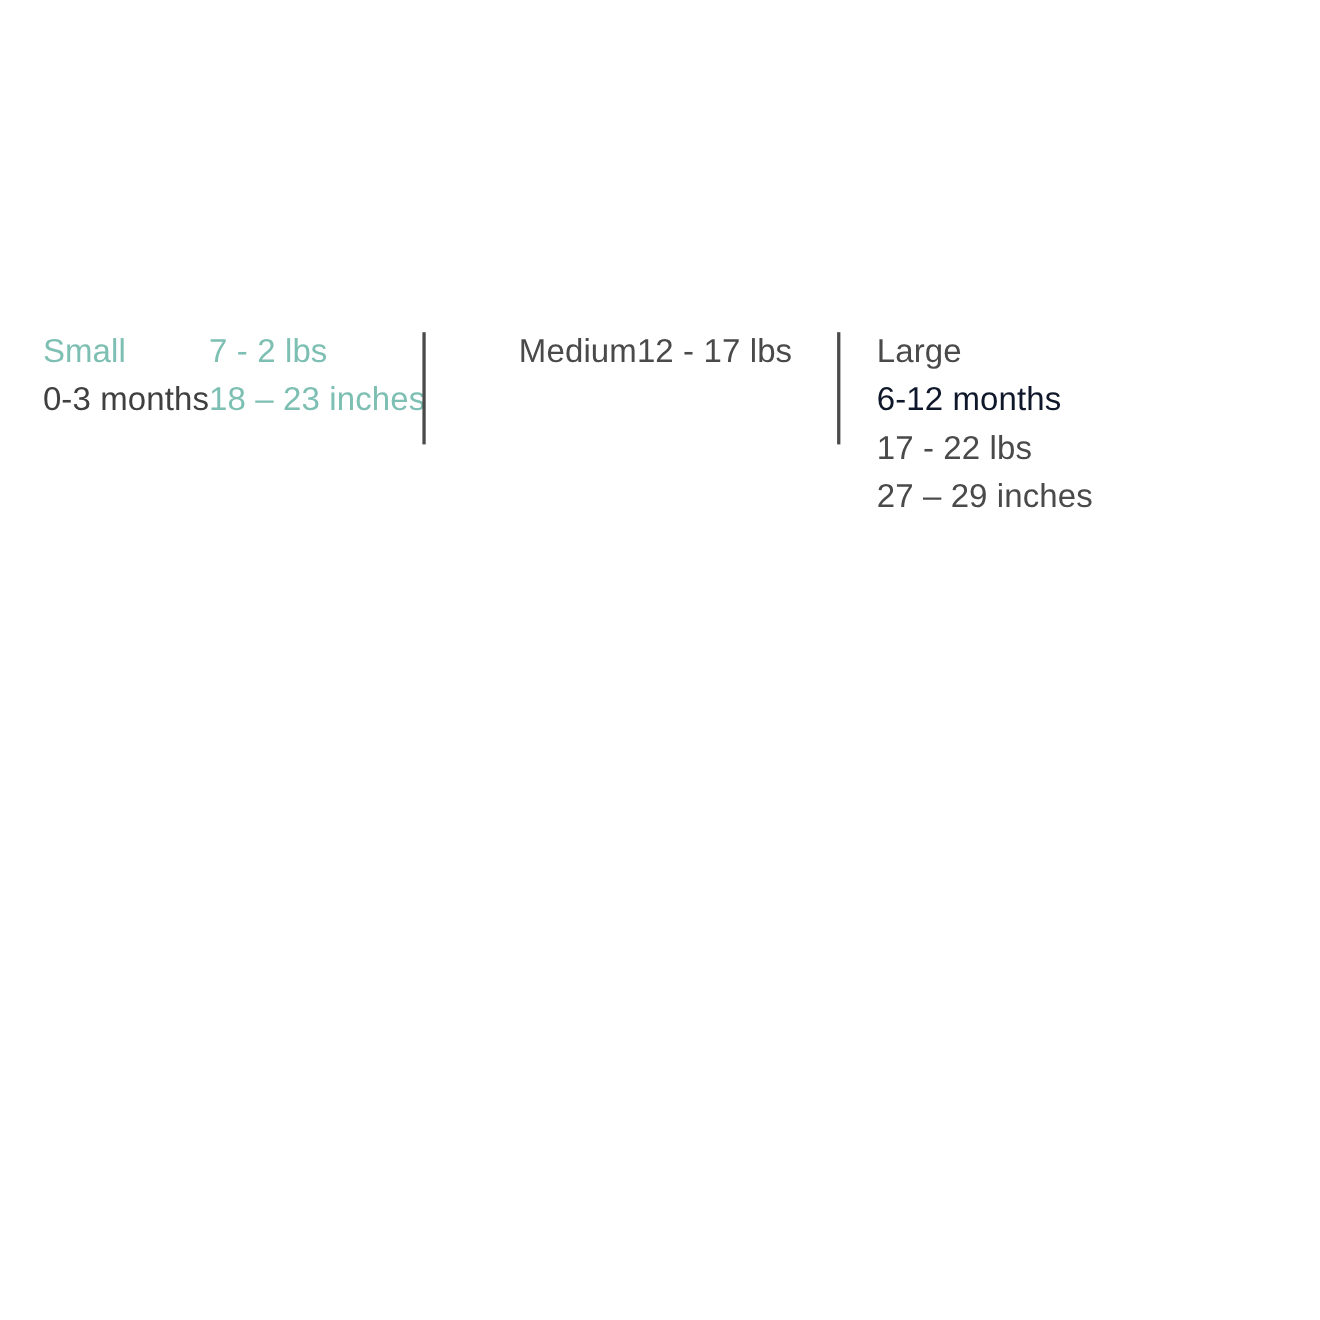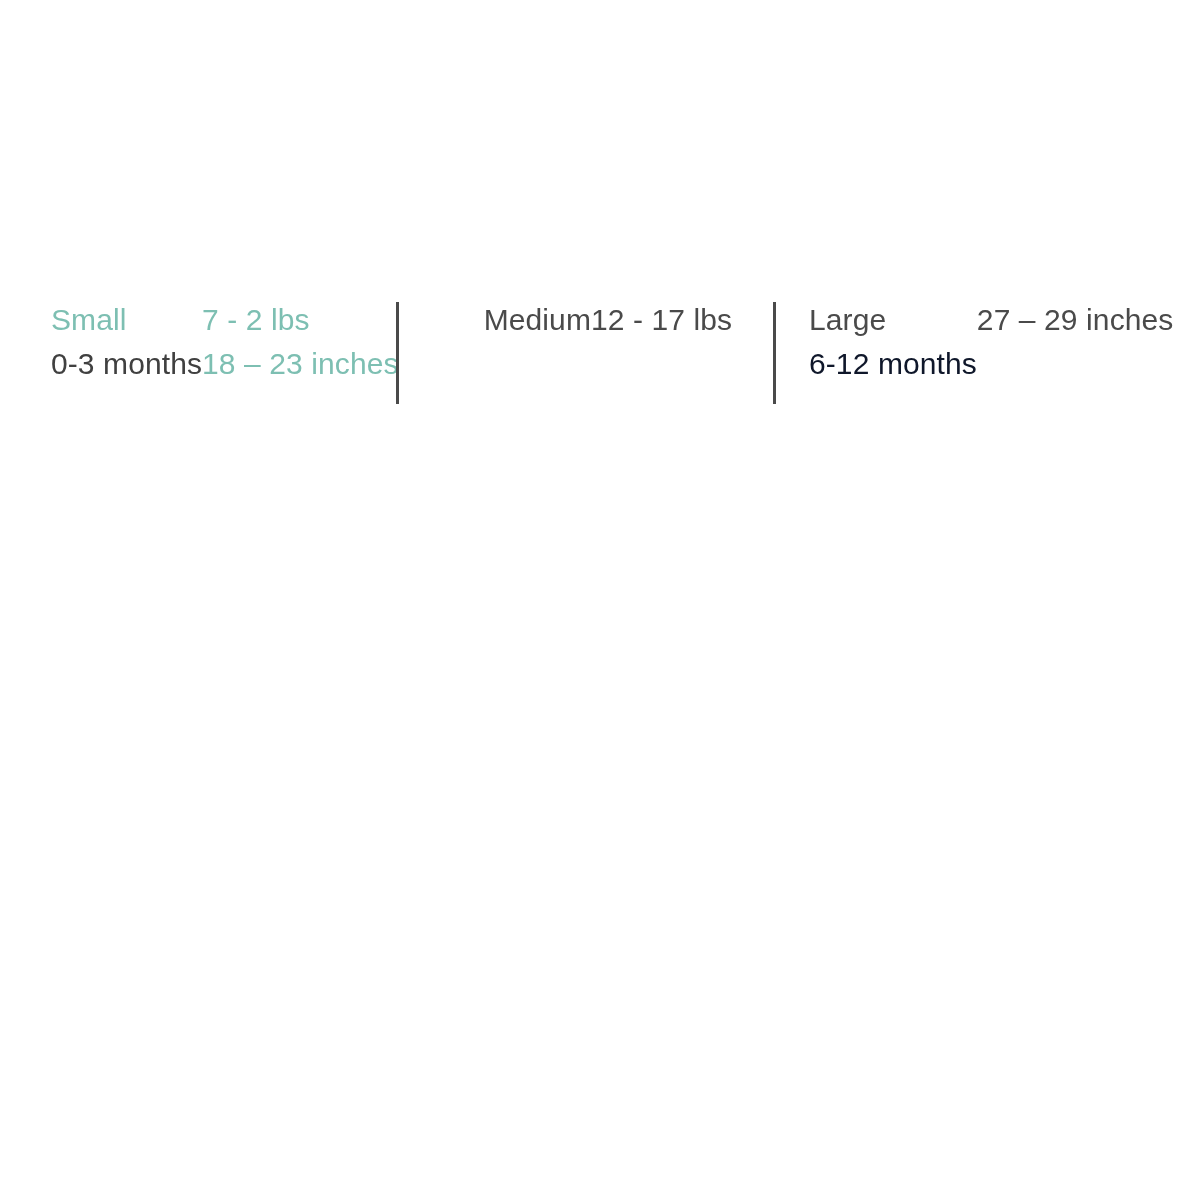--- a/index.html
+++ b/index.html
@@ -19,39 +19,39 @@
   #size-chart {
     position: absolute;
     left: 0;
     top: 0;
     width: 1200px;
     height: 1200px;
   }
 
   .chart-row {
     position: absolute;
-    left: 40px;
+    left: 28px;
     top: 298px;
     width: 1120px;
     height: 110px;
     display: flex;
     flex-direction: row;
     align-items: stretch;
   }
 
   .size-col {
     display: flex;
     flex-direction: row;
     align-items: flex-start;
     box-sizing: border-box;
   }
 
   .col-small  { width: 356px; padding-left: 11px; }
   .col-medium { width: 374px; padding-left: 29px; }
-  .col-large  { width: 380px; padding-left: 33px; }
+  .col-large  { width: 380px; padding-left: 33px; flex-direction: column; }
 
   .col-divider {
     width: 3px;
     min-width: 3px;
     background: #4a4a4a;
     align-self: stretch;
     margin: 4px 0 4px 0;
   }
 
   .sub-col {
@@ -117,18 +117,19 @@
     </div>
 
     <div class="col-divider" style="background: rgb(74, 74, 74);"></div>
 
     <div class="size-col col-large">
       <div class="sub-col sub-col-name">
         <div class="cell cell-line1" style="color: rgb(74, 74, 74);">Large</div>
         <div class="cell cell-line2" style="color: #0f172a;">6-12 months</div>
       </div>
       <div class="sub-col sub-col-measure">
+        <div class="cell cell-line1" style="color: rgb(74, 74, 74);">17 - 22 lbs</div>
         <div class="cell cell-line2" style="color: rgb(74, 74, 74);">27 – 29 inches</div>
       </div>
     </div>
 
   </div>
 </div>
 
 </body></html>

